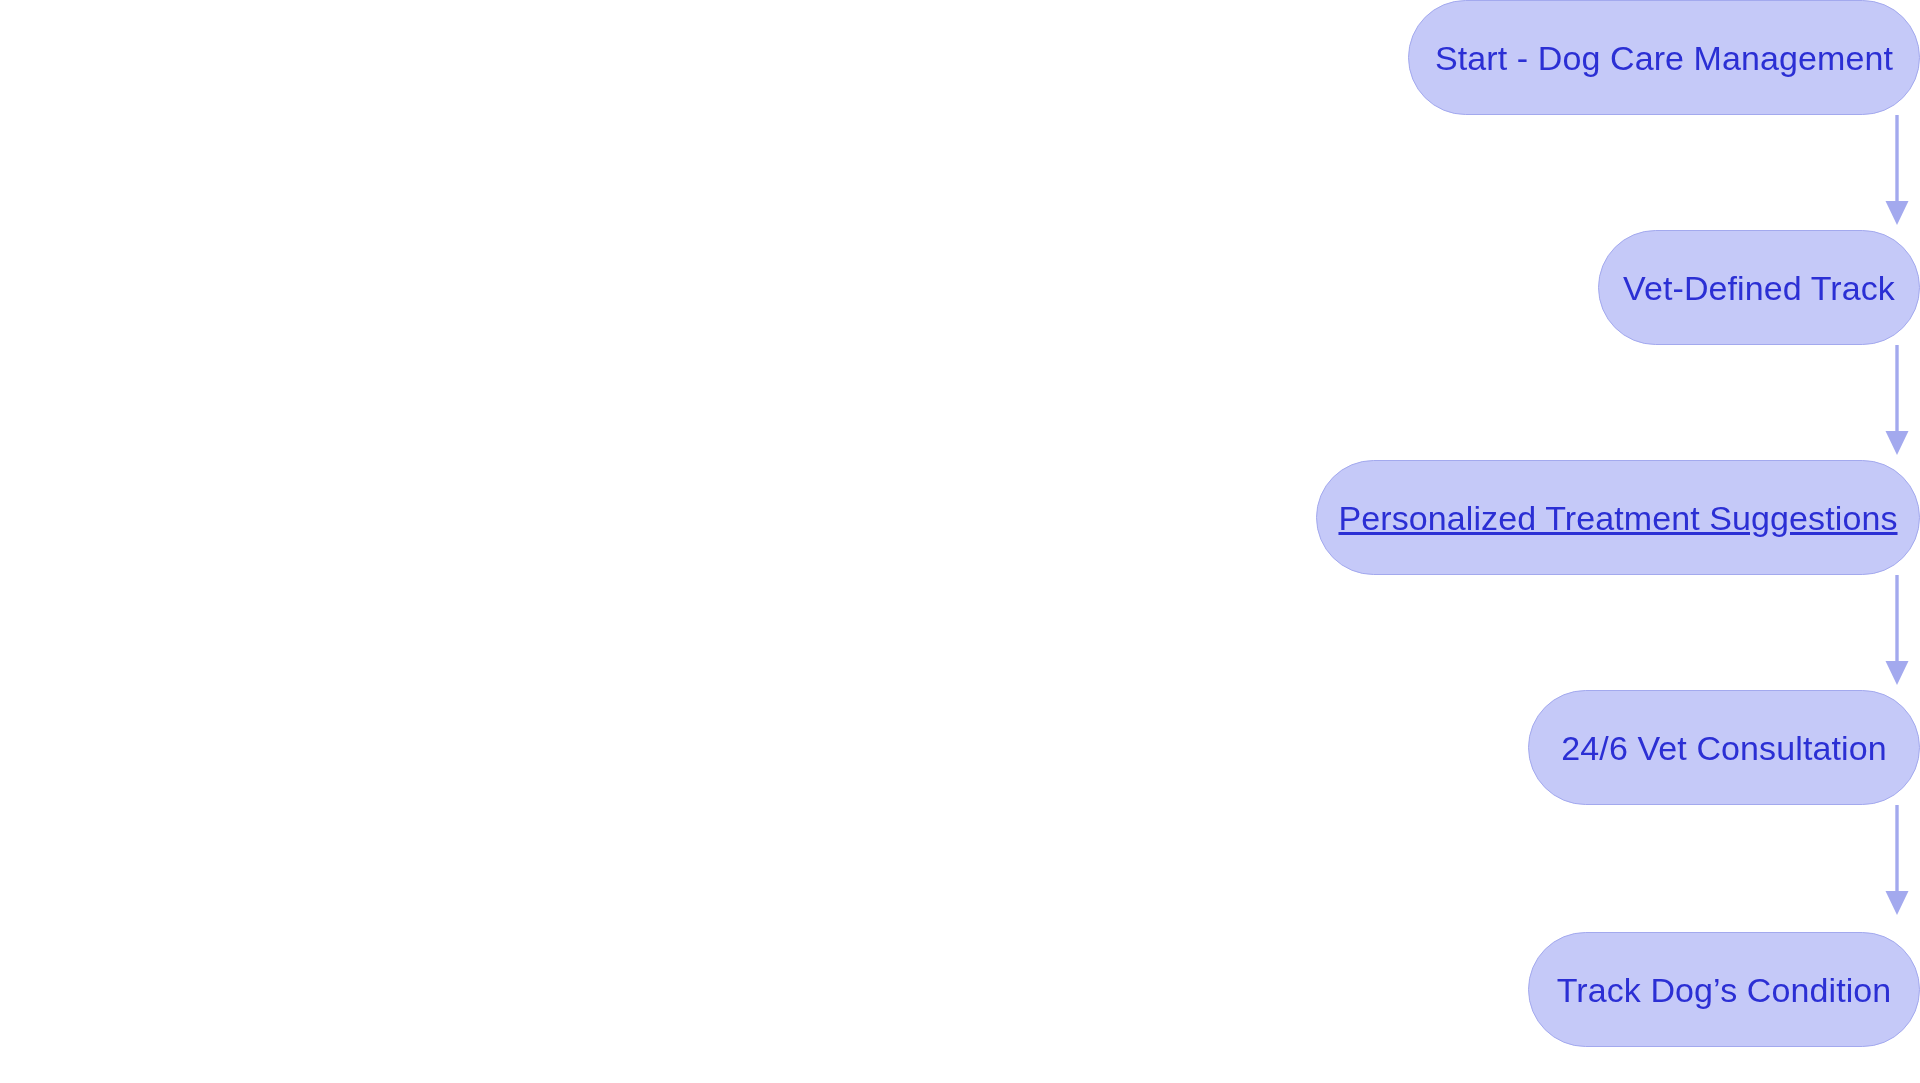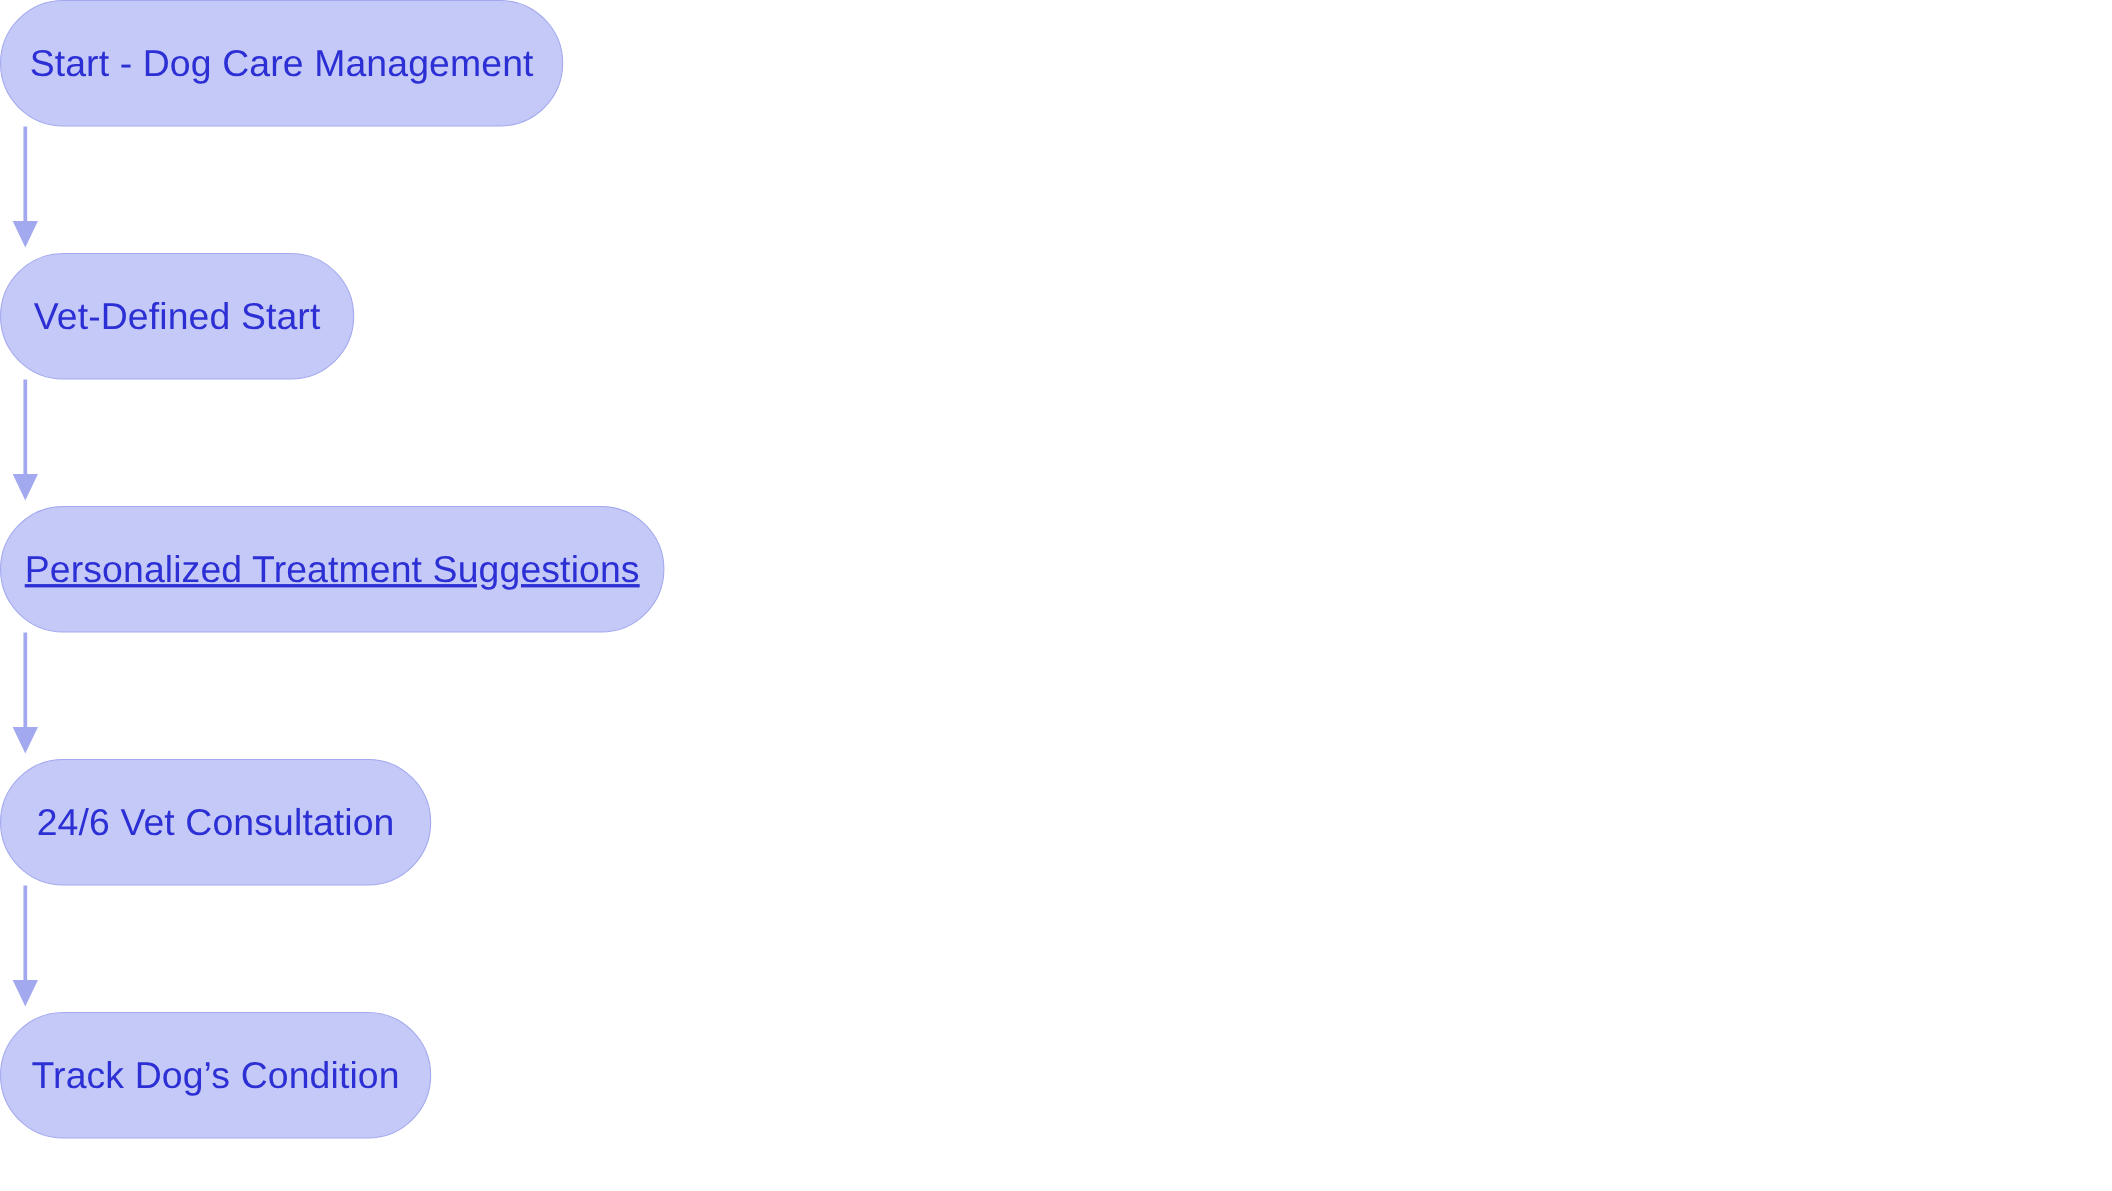--- a/index.html
+++ b/index.html
@@ -23,21 +23,21 @@
   }
 
   .flow-column {
     position: absolute;
     left: 0;
     top: 0;
     width: 1920px;
     height: 1083px;
     display: flex;
     flex-direction: column;
-    align-items: flex-start;
+    align-items: flex-end;
     justify-content: flex-start;
   }
 
   .flow-node {
     box-sizing: border-box;
     height: 115px;
     border-radius: 999px;
     background: #c5c9f8;
     border: 1.6px solid #a3a9ee;
     display: flex;
@@ -69,41 +69,41 @@
   .flow-connector svg {
     display: block;
     overflow: visible;
   }
 
   
   .node-w-0 { width: 512px; }
   .node-w-1 { width: 322px; }
   .node-w-2 { width: 604px; text-decoration: underline; }
   .node-w-3 { width: 392px; }
-  .node-w-4 { width: 392px; }
+  .node-w-4 { width: 392px; margin-top: 12px; }
 </style>
 </head>
 <body>
 
 <div id="flowchart-canvas">
   <div class="flow-column">
 
     <div class="flow-node node-w-0">
       <span class="flow-node-label">Start - Dog Care Management</span>
     </div>
 
     <div class="flow-connector">
       <svg width="26" height="115" viewBox="0 0 26 115" aria-hidden="true">
         <line x1="13" y1="0" x2="13" y2="88" stroke="#a3a9ee" stroke-width="3.4"></line>
         <polygon points="13,110 1.5,86 24.5,86" fill="#a3a9ee"></polygon>
       </svg>
     </div>
 
     <div class="flow-node node-w-1">
-      <span class="flow-node-label">Vet-Defined Start</span>
+      <span class="flow-node-label">Vet-Defined Track</span>
     </div>
 
     <div class="flow-connector">
       <svg width="26" height="115" viewBox="0 0 26 115" aria-hidden="true">
         <line x1="13" y1="0" x2="13" y2="88" stroke="#a3a9ee" stroke-width="3.4"></line>
         <polygon points="13,110 1.5,86 24.5,86" fill="#a3a9ee"></polygon>
       </svg>
     </div>
 
     <div class="flow-node node-w-2">

